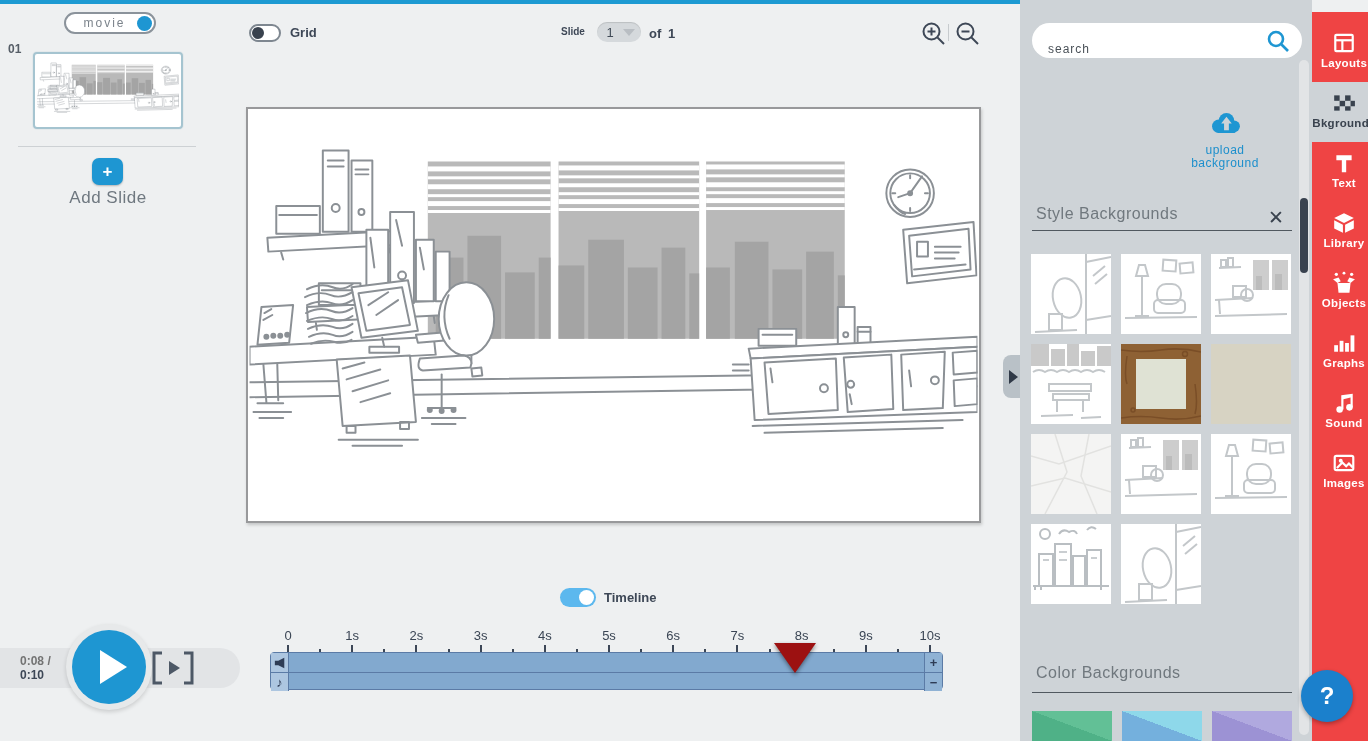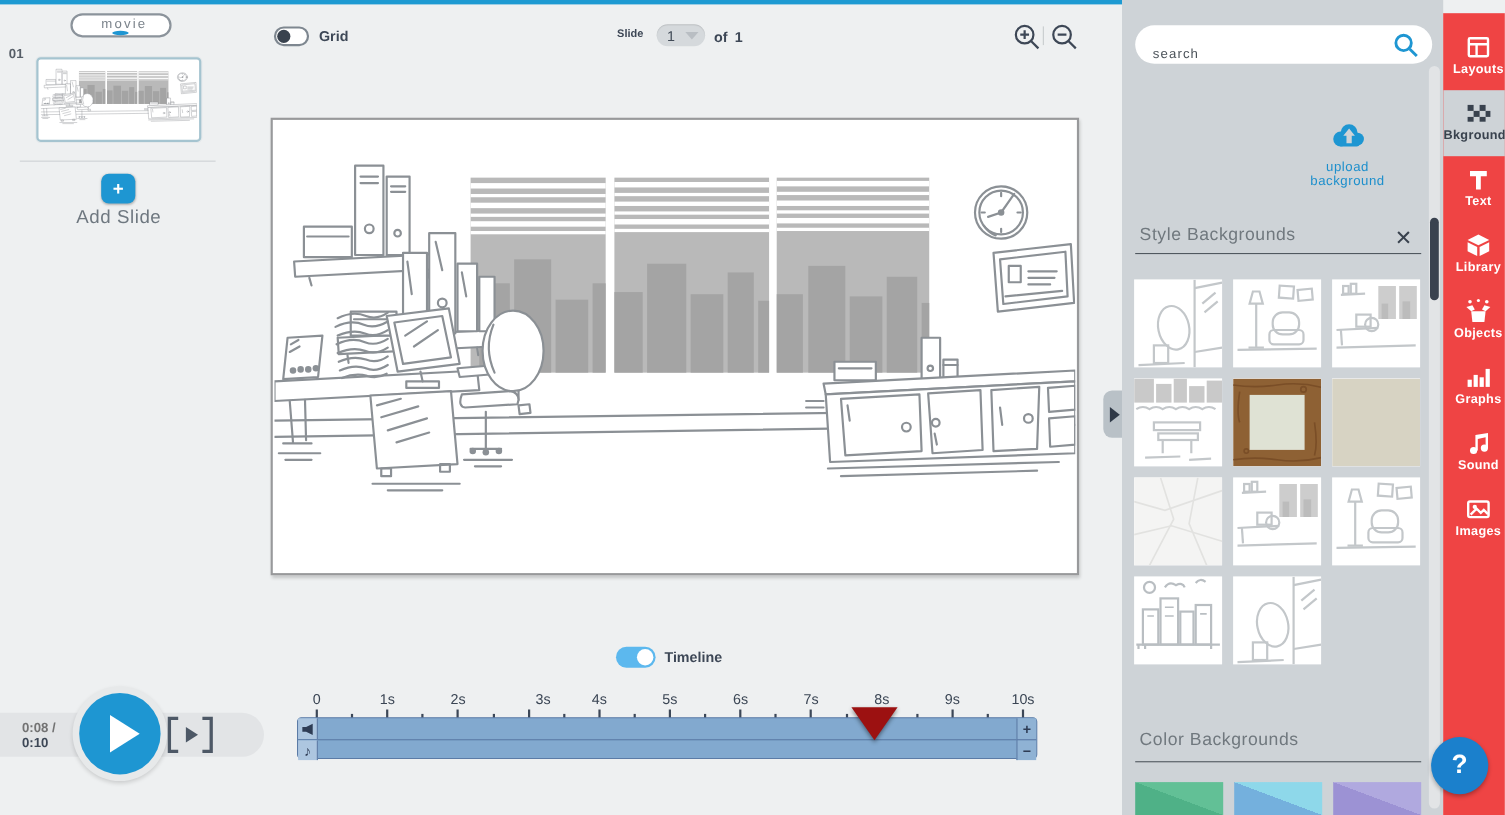--- a/index.html
+++ b/index.html
@@ -5,21 +5,21 @@
   * { margin:0; padding:0; box-sizing:border-box; }
   html,body { width:1368px; height:741px; overflow:hidden; }
   body { font-family:"Liberation Sans","DejaVu Sans",sans-serif; background:#eef0f1; position:relative; }
   .abs { position:absolute; }
 
   
   .top-strip { left:0; top:0; width:1020px; height:4px; background:#1d9ad2; }
   .top-tab-decor { left:1148px; top:-7px; width:84px; height:13px; border-radius:7px; background:#959ea6; }
 
   
-  .movie-toggle { left:64px; top:12px; width:92px; height:22px; border:2px solid #8b939b; border-radius:12px; background:#fff; display:flex; align-items:center;flex-direction:column; }
+  .movie-toggle { left:64px; top:12px; width:92px; height:22px; border:2px solid #8b939b; border-radius:12px; background:#fff; display:flex; align-items:center; }
   .movie-toggle .lbl { flex:1; text-align:center; font-size:12px; letter-spacing:2px; color:#7b838b; padding-left:6px; }
   .movie-knob { width:15px; height:15px; border-radius:50%; background:#1e96d2; margin-right:2px; }
   .slide-num { left:8px; top:42px; font-size:12px; font-weight:bold; color:#565e67; }
   .slide-thumb { left:33px; top:52px; width:150px; height:77px; background:#fff; border:2px solid #a5c4d0; border-radius:4px; padding:2px; box-shadow:0 0 0 1px #e4e9eb; }
   .slide-thumb svg { width:100%; height:100%; }
   .slides-divider { left:18px; top:146px; width:178px; height:1px; background:#cdd1d4; }
   .add-slide-btn { left:92px; top:158px; width:31px; height:27px; border-radius:7px; background:#1e96d2; color:#fff; font-size:17px; font-weight:bold; display:flex; align-items:center; justify-content:center; box-shadow:0 1px 2px rgba(0,0,0,.25); cursor:pointer; }
   .add-slide-lbl { left:0; top:188px; width:216px; text-align:center; font-size:17px; color:#6f7880; letter-spacing:.5px; }
 
   
@@ -323,21 +323,21 @@
 <div class="abs ruler" id="ruler">
     <span class="tick-lbl" style="left: -2px;">0</span>
     <span class="tick-major" style="left: 17px;"></span>
     <span class="tick-minor" style="left: 49.1px;"></span>
     <span class="tick-lbl" style="left: 62.2px;">1s</span>
     <span class="tick-major" style="left: 81.2px;"></span>
     <span class="tick-minor" style="left: 113.3px;"></span>
     <span class="tick-lbl" style="left: 126.4px;">2s</span>
     <span class="tick-major" style="left: 145.4px;"></span>
     <span class="tick-minor" style="left: 177.5px;"></span>
-    <span class="tick-lbl" style="left: 190.6px; text-align: right;">3s</span>
+    <span class="tick-lbl" style="left: 190.6px;">3s</span>
     <span class="tick-major" style="left: 209.6px;"></span>
     <span class="tick-minor" style="left: 241.7px;"></span>
     <span class="tick-lbl" style="left: 254.8px;">4s</span>
     <span class="tick-major" style="left: 273.8px;"></span>
     <span class="tick-minor" style="left: 305.9px;"></span>
     <span class="tick-lbl" style="left: 319px;">5s</span>
     <span class="tick-major" style="left: 338px;"></span>
     <span class="tick-minor" style="left: 370.1px;"></span>
     <span class="tick-lbl" style="left: 383.2px;">6s</span>
     <span class="tick-major" style="left: 402.2px;"></span>

